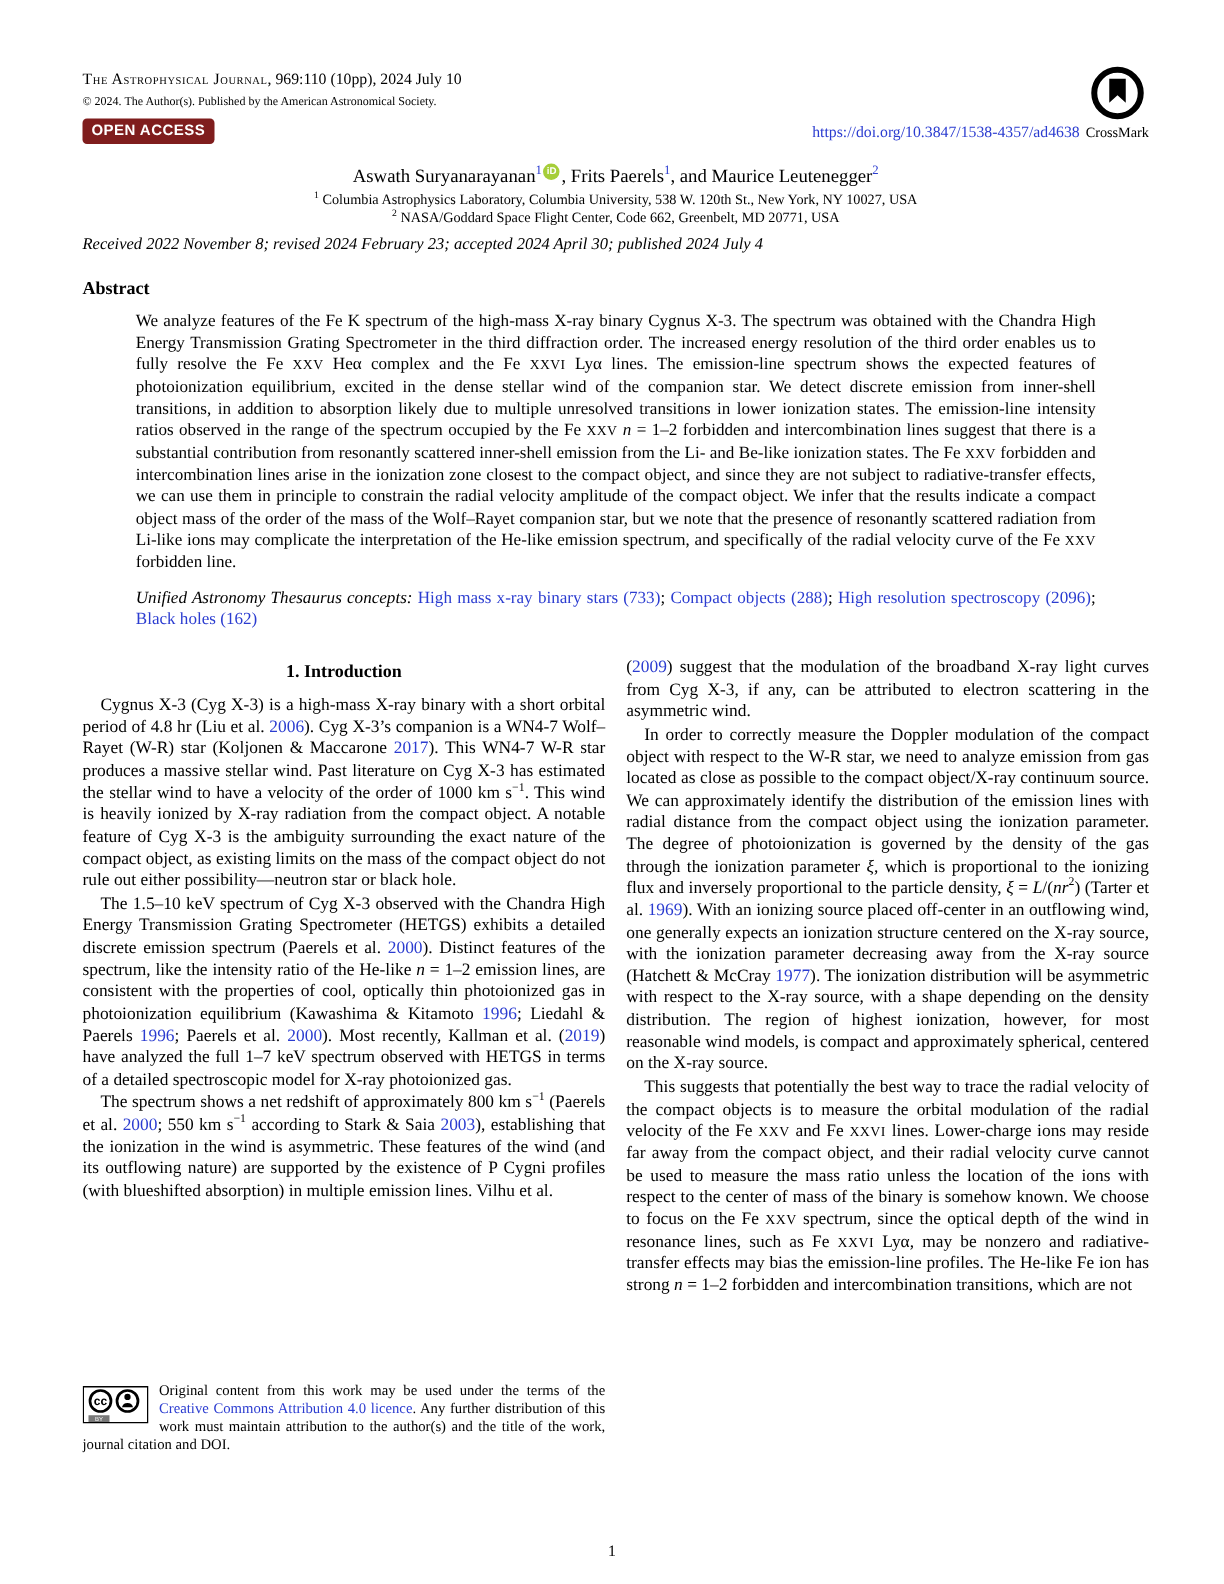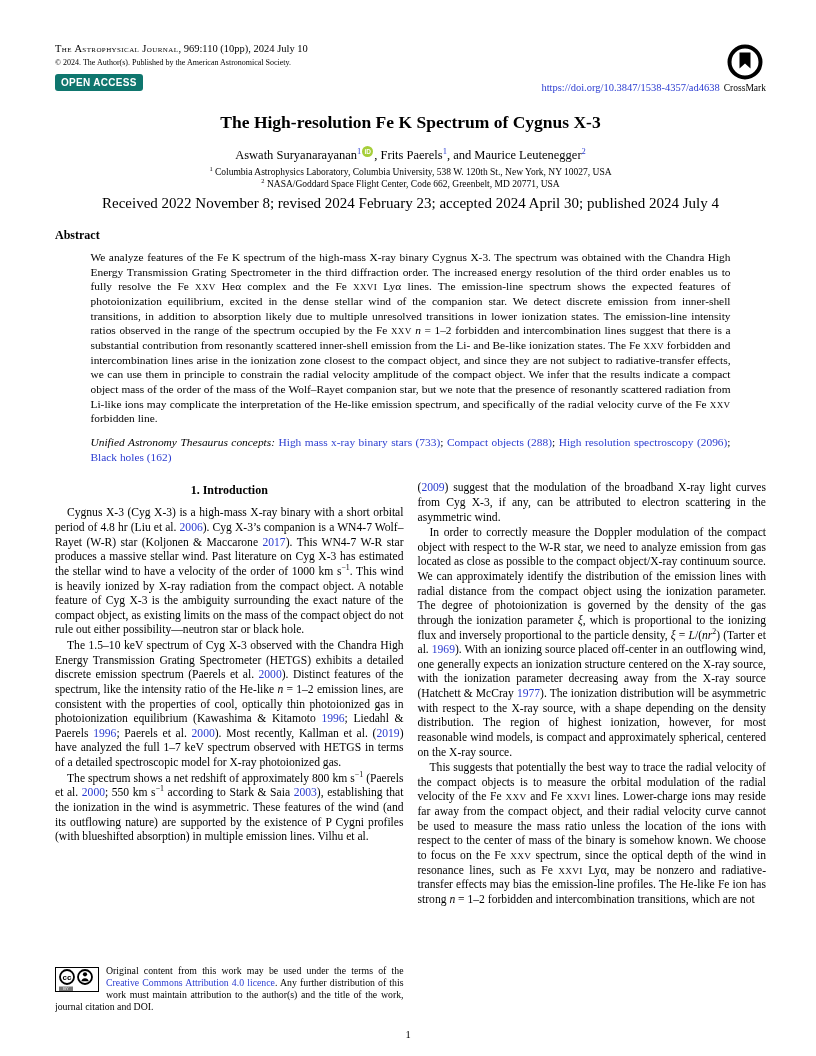--- a/index.html
+++ b/index.html
@@ -4,40 +4,40 @@
 <style>
   html,body{margin:0;padding:0;background:#fff;}
   body{
     width:816px;height:1056px;position:relative;overflow:hidden;
     font-family:"Liberation Serif","DejaVu Serif",serif;color:#000;
     -webkit-font-smoothing:antialiased;
   }
   .page{position:absolute;inset:0;padding:38px 50px 0 55px;box-sizing:border-box;}
 
   
-  .hdr{display:flex;justify-content:space-between;align-items:center;}
+  .hdr{display:flex;justify-content:space-between;align-items:flex-end;}
   .hdr-left{font-size:10.5px;line-height:1.35;}
   .journal-sc{font-variant:small-caps;letter-spacing:.4px;}
   .copyright{font-size:8px;margin-top:2px;}
   .oa-badge{
-    display:inline-block;background:#0f766e;color:#fff;margin-top:5px;
+    display:inline-block;background:#7f1d1d;color:#fff;margin-top:5px;
     font-family:"Liberation Sans","DejaVu Sans",sans-serif;
     font-weight:bold;font-size:10px;letter-spacing:.3px;
     padding:2px 6px 2px 6px;border-radius:3px;
   }
   .hdr-right{text-align:right;}
   .doi-link{font-size:10.5px;color:#2b3cd0;text-decoration:none;}
   .crossmark{display:inline-block;text-align:center;margin-top:6px;}
   .crossmark-label{font-size:9.5px;display:block;margin-top:-1px;}
 
   
   .title{font-size:17.5px;font-weight:bold;text-align:center;margin-top:17px;}
   .authors{font-size:12.5px;text-align:center;margin-top:13px;}
   .affils{font-size:9.5px;text-align:center;margin-top:4px;line-height:1.25;}
-  .dates{font-size:15px;text-align:center;margin-top:4px;}
+  .dates{font-size:11px;font-style:italic;text-align:left;margin-top:4px;}
 
   
   .abs-head{font-size:12px;font-weight:bold;margin-top:16px;}
   .abs-body{
     width:640px;margin:7px auto 0 auto;font-size:11.4px;line-height:1.285;
     text-align:justify;
   }
   .keywords{width:640px;margin:9px auto 0 auto;font-size:11.4px;line-height:1.285;text-align:justify;}
 
   
@@ -90,21 +90,20 @@
           <svg width="36" height="36" viewBox="0 0 36 36">
             <circle cx="18" cy="18" r="15.5" fill="none" stroke="#000" stroke-width="4"></circle>
             <path d="M12.5 8.5 h11 v16 l-5.5 -5 -5.5 5 z" fill="#000"></path>
           </svg>
         </span>
         <span class="crossmark-label">CrossMark</span>
       </span>
     </div>
   </div>
 
-  <div class="title">The High-resolution Fe K Spectrum of Cygnus X-3</div>
   <div class="authors"><span>Aswath Suryanarayanan</span><sup class="lnk">1</sup><span class="orcid">iD</span><span>, Frits Paerels</span><sup class="lnk">1</sup><span>, and Maurice Leutenegger</span><sup class="lnk">2</sup></div>
   <div class="affils">
     <div><sup>1</sup><span> Columbia Astrophysics Laboratory, Columbia University, 538 W. 120th St., New York, NY 10027, USA</span></div>
     <div><sup>2</sup><span> NASA/Goddard Space Flight Center, Code 662, Greenbelt, MD 20771, USA</span></div>
   </div>
   <div class="dates">Received 2022 November 8; revised 2024 February 23; accepted 2024 April 30; published 2024 July 4</div>
 
   <div class="abs-head">Abstract</div>
   <div class="abs-body"><span>We analyze features of the Fe K spectrum of the high-mass X-ray binary Cygnus X-3. The spectrum was obtained with the Chandra High Energy Transmission Grating Spectrometer in the third diffraction order. The increased energy resolution of the third order enables us to fully resolve the Fe </span><span class="sc">XXV</span><span> Heα complex and the Fe </span><span class="sc">XXVI</span><span> Lyα lines. The emission-line spectrum shows the expected features of photoionization equilibrium, excited in the dense stellar wind of the companion star. We detect discrete emission from inner-shell transitions, in addition to absorption likely due to multiple unresolved transitions in lower ionization states. The emission-line intensity ratios observed in the range of the spectrum occupied by the Fe </span><span class="sc">XXV</span><span> </span><span class="it">n</span><span> = 1–2 forbidden and intercombination lines suggest that there is a substantial contribution from resonantly scattered inner-shell emission from the Li- and Be-like ionization states. The Fe </span><span class="sc">XXV</span><span> forbidden and intercombination lines arise in the ionization zone closest to the compact object, and since they are not subject to radiative-transfer effects, we can use them in principle to constrain the radial velocity amplitude of the compact object. We infer that the results indicate a compact object mass of the order of the mass of the Wolf–Rayet companion star, but we note that the presence of resonantly scattered radiation from Li-like ions may complicate the interpretation of the He-like emission spectrum, and specifically of the radial velocity curve of the Fe </span><span class="sc">XXV</span><span> forbidden line.</span></div>
   <div class="keywords"><span class="it">Unified Astronomy Thesaurus concepts: </span><span class="lnk">High mass x-ray binary stars (733)</span><span>; </span><span class="lnk">Compact objects (288)</span><span>; </span><span class="lnk">High resolution spectroscopy (2096)</span><span>; </span><span class="lnk">Black holes (162)</span></div>

